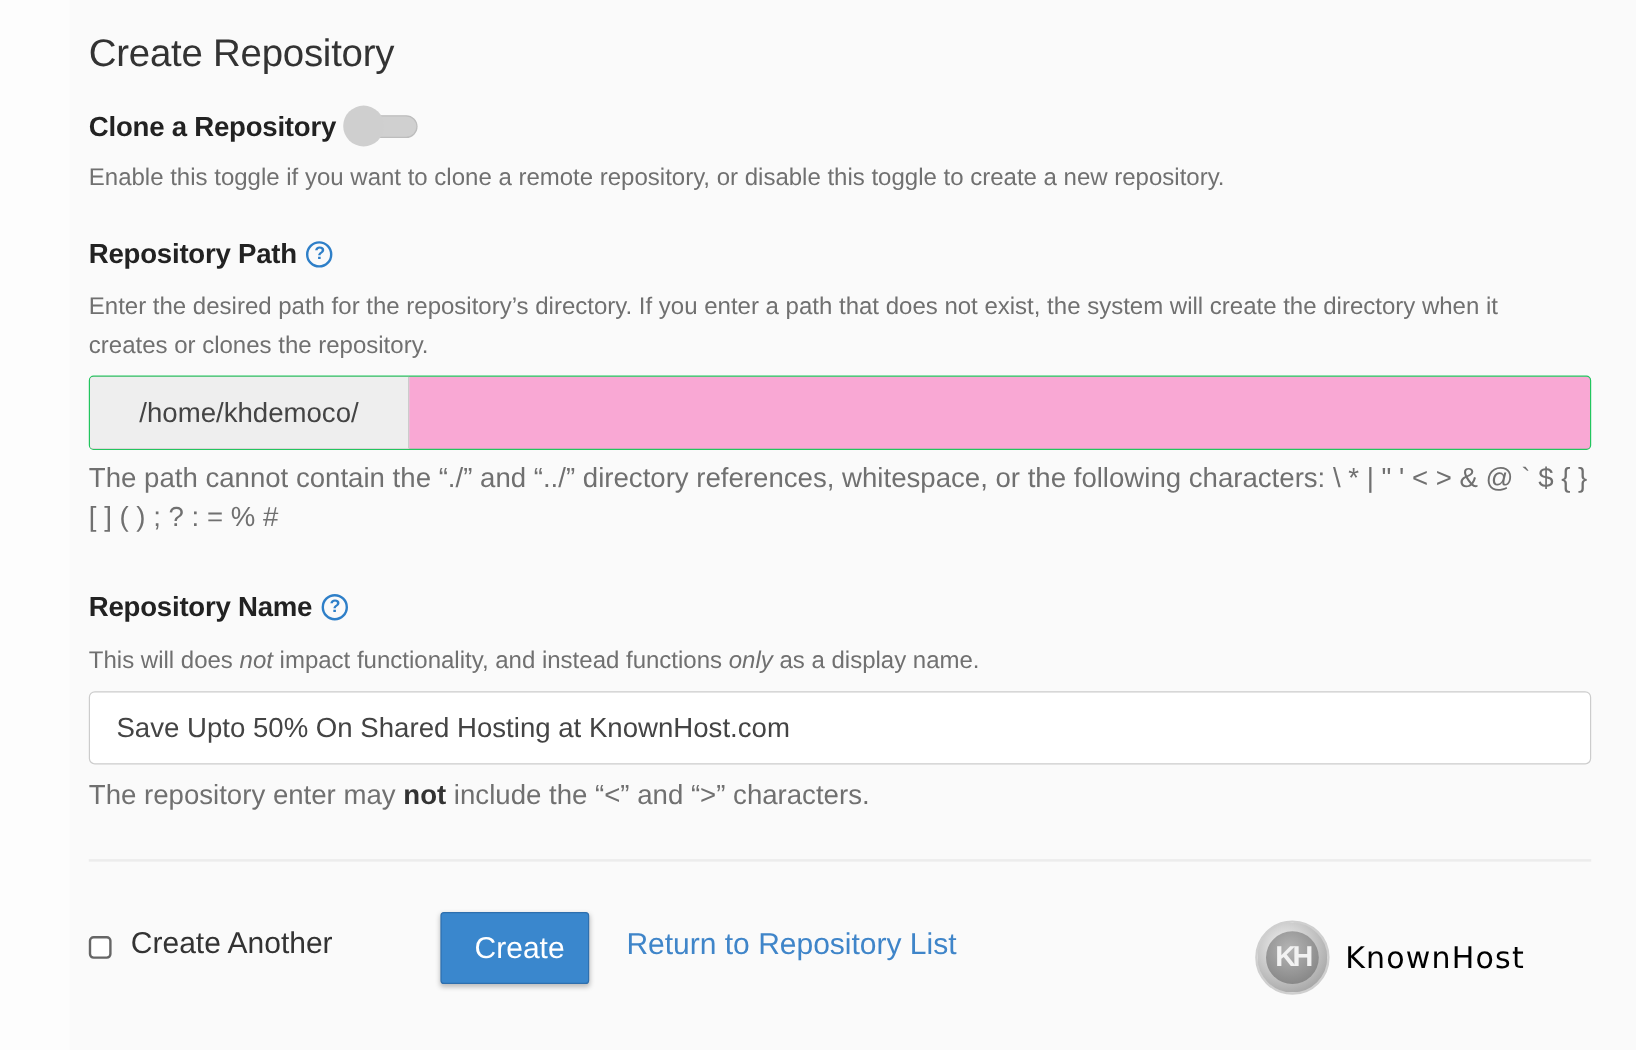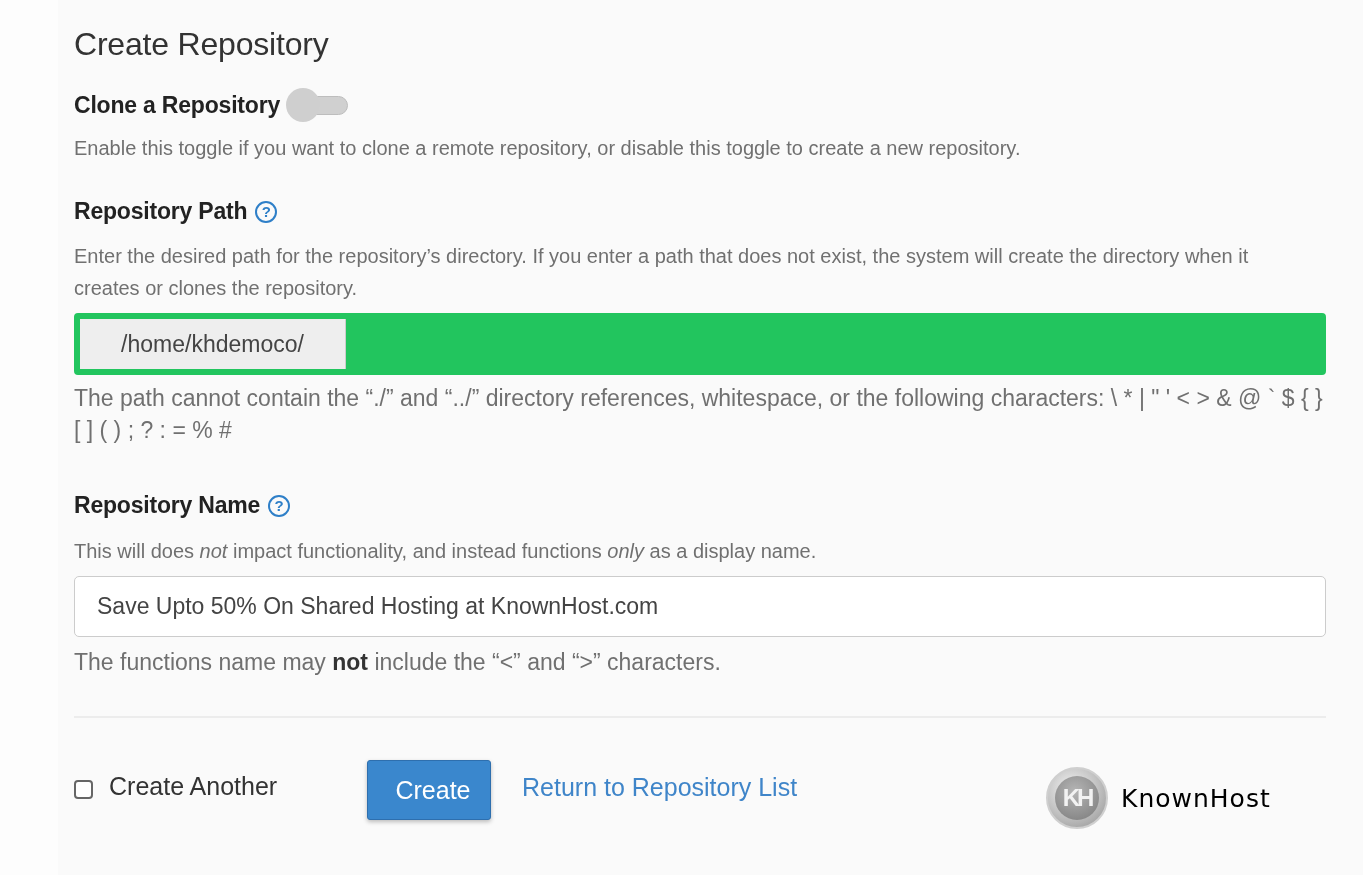--- a/index.html
+++ b/index.html
@@ -21,21 +21,21 @@
   .toggle .track { position:absolute; left:14px; top:8px; width:48px; height:19px; border-radius:10px; background:#d0d0d0; border:1px solid #bdbdbd; box-sizing:border-box; }
   .toggle .knob { position:absolute; left:0; top:0; width:34px; height:34px; border-radius:50%; background:#cfcfcf; }
 
   .help { font-size:20px; color:#707070; line-height:32px; }
   .clone-help { position:absolute; top:132px; left:0; white-space:nowrap; }
 
   .path-label { position:absolute; top:198px; left:0; display:flex; align-items:center; }
   .qicon { display:inline-block; width:22px; height:22px; border:2px solid #2e7fc8; border-radius:50%; box-sizing:border-box; color:#2e7fc8; font-size:15px; font-weight:bold; text-align:center; line-height:18px; margin-left:8px; cursor:pointer; }
   .path-help { position:absolute; top:240px; left:0; width:1240px; }
 
-  .input-group { position:absolute; top:313px; left:0; width:1252px; height:62px; display:flex; border:6px solid #22c55e; border-radius:4px; box-sizing:border-box; overflow:hidden; background:#22c55e; }
+  .input-group { position:absolute; top:313px; left:0; width:1252px; height:62px; display:flex; border:1px solid #22c55e; border-radius:4px; box-sizing:border-box; overflow:hidden; background:#f9a8d4; }
   .addon { width:265px; background:#eeeeee; border-right:1px solid #cccccc; font-size:23px; color:#444; display:flex; align-items:center; justify-content:center; }
   .path-input { flex:1; border:none; outline:none; font-size:23px; color:#444; padding:0 23px; font-family:"Liberation Sans", "DejaVu Sans", sans-serif; background:#fff; }
 
   .path-rules { position:absolute; top:382px; left:0; width:1260px; font-size:23px; color:#707070; line-height:32px; }
 
   .name-label { position:absolute; top:492px; left:0; display:flex; align-items:center; }
   .name-help { position:absolute; top:535px; left:0; white-space:nowrap; }
   .name-help i { font-style:italic; }
 
   .name-input { position:absolute; top:576px; left:0; width:1252px; height:61px; border:1px solid #cccccc; border-radius:5px; box-sizing:border-box; font-size:23px; color:#444; padding:0 22px; outline:none; background:#fff; font-family:"Liberation Sans", "DejaVu Sans", sans-serif; }
@@ -89,21 +89,21 @@
   <div class="path-rules">The path cannot contain the “./” and “../” directory references, whitespace, or the following characters: \ * | " ' &lt; &gt; &amp; @ ` $ { } [ ] ( ) ; ? : = % #</div>
 
   <div class="name-label">
     <span class="label-strong">Repository Name</span>
     <span class="qicon">?</span>
   </div>
   <div class="help name-help"><span>This will does </span><i>not</i><span> impact functionality, and instead functions </span><i>only</i><span> as a display name.</span></div>
 
   <input class="name-input" type="text" value="Save Upto 50% On Shared Hosting at KnownHost.com" style="">
 
-  <div class="name-rule"><span>The functions name may </span><b>not</b><span> include the “&lt;” and “&gt;” characters.</span></div>
+  <div class="name-rule"><span>The repository enter may </span><b>not</b><span> include the “&lt;” and “&gt;” characters.</span></div>
 
   <div class="divider"></div>
 
   <label class="create-another">
     <span class="checkbox"></span>
     <span class="lbl">Create Another</span>
   </label>
 
   <button class="create-btn">Create</button>
 

